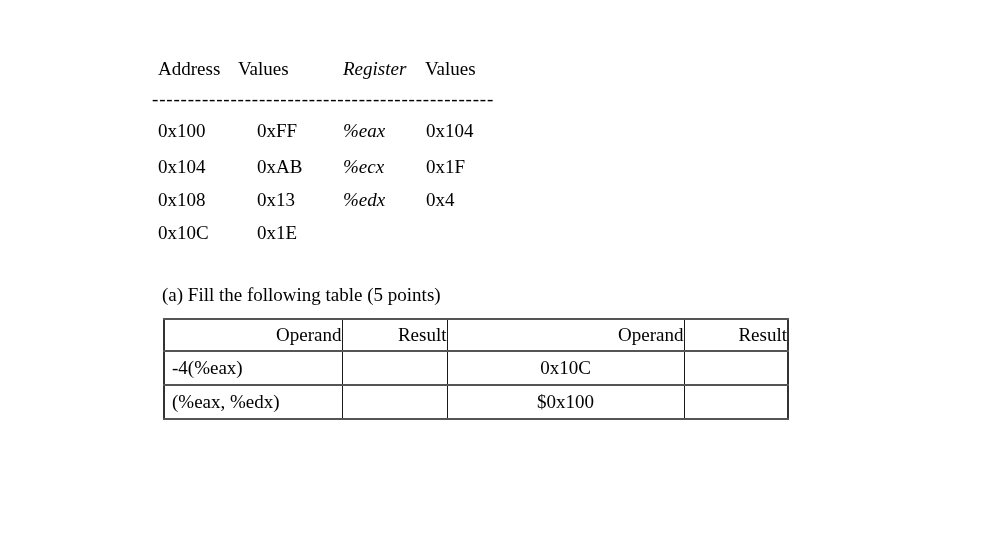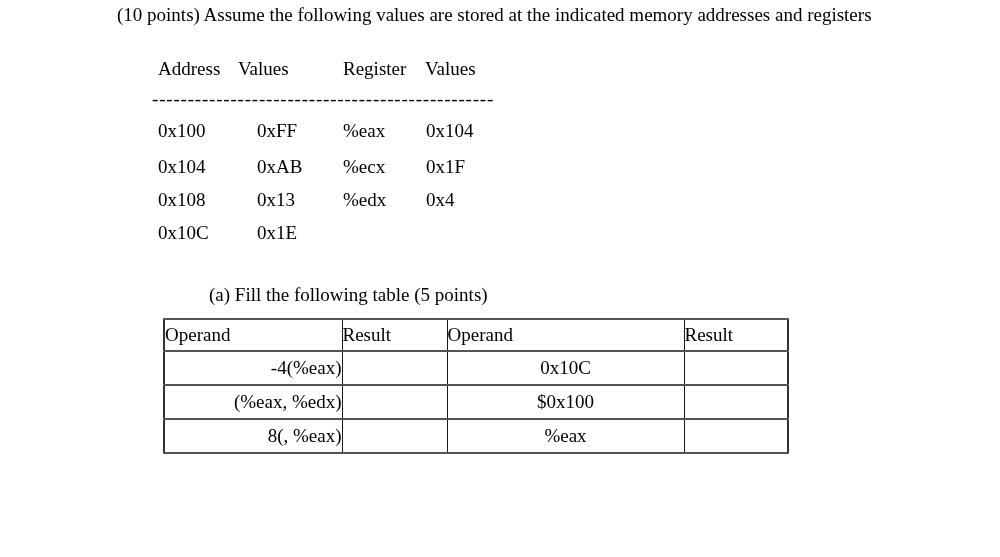--- a/index.html
+++ b/index.html
@@ -25,68 +25,66 @@
     position: absolute;
     left: 0;
     width: 100%;
     height: 24px;
     font-size: 19px;
   }
   .mem-line span { position: absolute; white-space: pre; }
   .c-addr { left: 158px; }
   .c-val  { left: 257px; }
   .h-val  { left: 238px; }
-  .c-reg  { left: 343px; }
+  .c-reg  { left: 343px; font-style: italic; }
   .c-rval { left: 426px; }
   .h-rval { left: 425px; }
   .dashed-divider {
     position: absolute;
     left: 152px;
     top: 88px;
     font-size: 19px;
     letter-spacing: 0.8px;
     white-space: pre;
   }
   .part-a-heading {
     position: absolute;
     left: 162px;
     top: 284px;
     font-size: 19px;
-    margin-left: 47px;
   }
   table.op-table {
     position: absolute;
     left: 163px;
     top: 318px;
     width: 624px;
     border-collapse: collapse;
     table-layout: fixed;
     font-size: 19px;
     border: 2px solid #333333;
   }
   .op-table th, .op-table td {
     border-top: 2px solid #555555;
     border-bottom: 2px solid #555555;
     border-left: 1px solid #1a1a1a;
     border-right: 1px solid #1a1a1a;
     font-weight: normal;
     overflow: hidden;
     white-space: nowrap;
   }
-  .op-table th { height: 32px; text-align: left; }
+  .op-table th { height: 32px; text-align: right; }
   .op-table td { height: 34px; }
-  .cell-left   { text-align: right; padding-left: 7px; }
+  .cell-left   { text-align: left; padding-left: 7px; }
   .cell-center { text-align: center; }
 </style>
 </head>
 <body>
 
 <div class="page">
 
-  <p class="question-text">(10 points) Assume the following values are stored at the indicated memory addresses and registers</p>
 
   <div>
     <div class="mem-line" style="top:58px;">
       <span class="c-addr">Address</span>
       <span class="h-val">Values</span>
       <span class="c-reg">Register</span>
       <span class="h-rval">Values</span>
     </div>
 
     <div class="dashed-divider">------------------------------------------------</div>
@@ -138,22 +136,16 @@
       <td class="cell-center"></td>
       <td class="cell-center">0x10C</td>
       <td class="cell-center"></td>
     </tr>
     <tr>
       <td class="cell-left">(%eax, %edx)</td>
       <td class="cell-center"></td>
       <td class="cell-center">$0x100</td>
       <td class="cell-center"></td>
     </tr>
-    <tr>
-      <td class="cell-left">8(, %eax)</td>
-      <td class="cell-center"></td>
-      <td class="cell-center">%eax</td>
-      <td class="cell-center"></td>
-    </tr>
   </tbody>
     </table>
 
 </div>
 
 </body></html>

